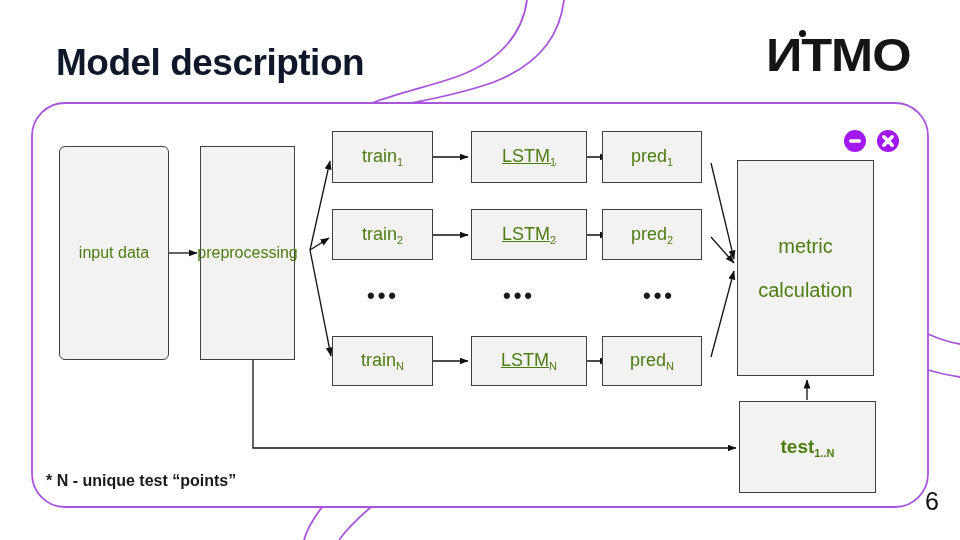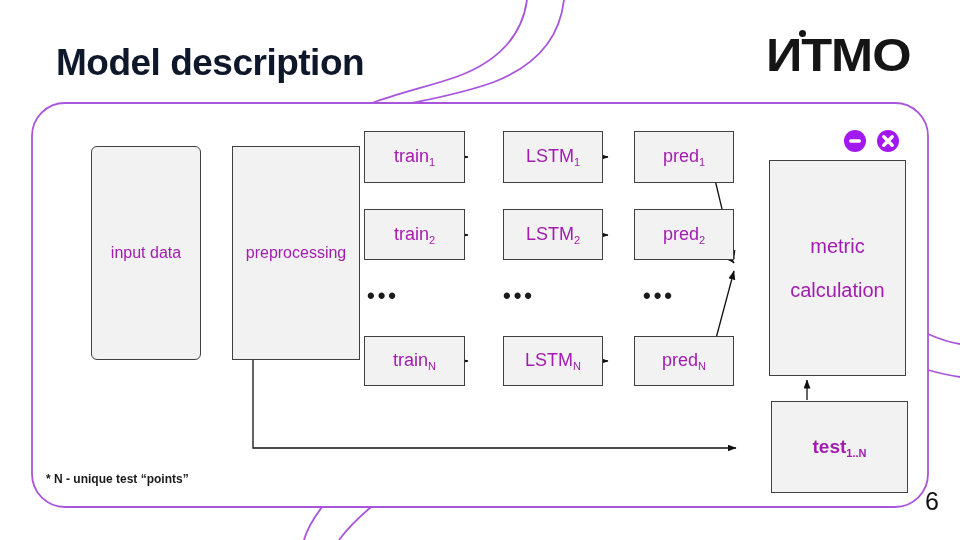--- a/index.html
+++ b/index.html
@@ -9,40 +9,40 @@
   .title{position:absolute;left:56px;top:42px;font-size:37px;font-weight:700;
          letter-spacing:-0.5px;color:#0f172a;white-space:nowrap;}
   .logo{position:absolute;left:766px;top:30px;width:180px;height:50px;}
   .logo-text{font-size:46px;font-weight:800;line-height:50px;color:#151515;
              letter-spacing:-1px;transform:scaleX(1.1);transform-origin:left center;
              display:inline-block;white-space:nowrap;}
   .logo-dot{position:absolute;left:33px;top:0px;width:7px;height:7px;border-radius:50%;
             background:#151515;}
   .node{position:absolute;background:#F2F2F2;border:1.5px solid #404040;
         display:flex;align-items:center;justify-content:center;text-align:center;
-        box-sizing:border-box;color:#a21caf;margin-left:32px;}
+        box-sizing:border-box;color:#4d7c0f;}
   .node-input{left:59px;top:146px;width:110px;height:214px;font-size:16px;border-radius:6px;}
-  .node-prep{left:200px;top:146px;width:128px;height:214px;font-size:16px;padding:0 1px;}
+  .node-prep{left:200px;top:146px;width:95px;height:214px;font-size:16px;padding:0 1px;}
   .col-train{left:332px;width:101px;}
-  .col-lstm{left:471px;width:100px;}
+  .col-lstm{left:471px;width:116px;text-decoration:underline;}
   .col-pred{left:602px;width:100px;}
   .row-1{top:131px;height:52px;}
   .row-2{top:209px;height:51px;}
   .row-n{top:336px;height:50px;}
   .cell{font-size:18px;}
   .sub{font-size:11px;vertical-align:-4px;}
   .dots{position:absolute;top:283px;width:60px;text-align:center;font-weight:700;
         font-size:22px;letter-spacing:3px;color:#1a1a1a;}
   .dots-train{left:353px;}
   .dots-lstm{left:489px;}
   .dots-pred{left:629px;}
   .node-metric{left:737px;top:160px;width:137px;height:216px;font-size:20px;
                flex-direction:column;gap:21px;}
   .node-test{left:739px;top:401px;width:137px;height:92px;font-size:19px;font-weight:bold;}
-  .footnote{position:absolute;left:46px;top:472px;font-size:12px;font-weight:600;
+  .footnote{position:absolute;left:46px;top:472px;font-size:16px;font-weight:600;
             color:#1a1a1a;white-space:nowrap;}
   .page-num{position:absolute;left:925px;top:487px;font-size:25px;color:#111;}
 </style>
 </head>
 <body>
 
 <div class="slide">
 
   <svg class="overlay" viewBox="0 0 960 540">
     <defs>

